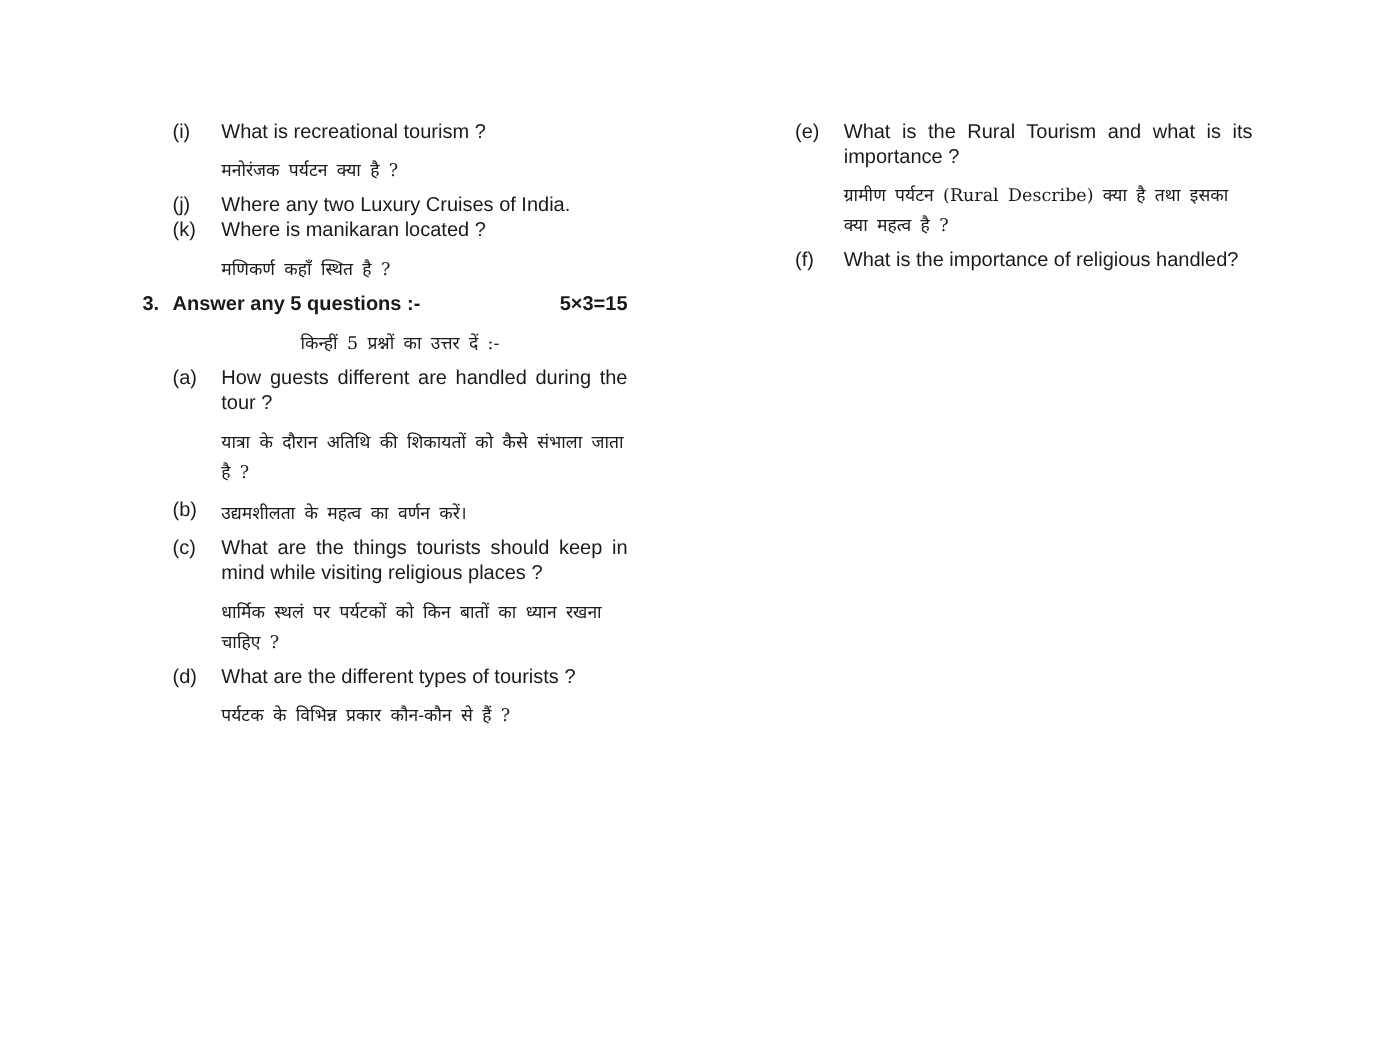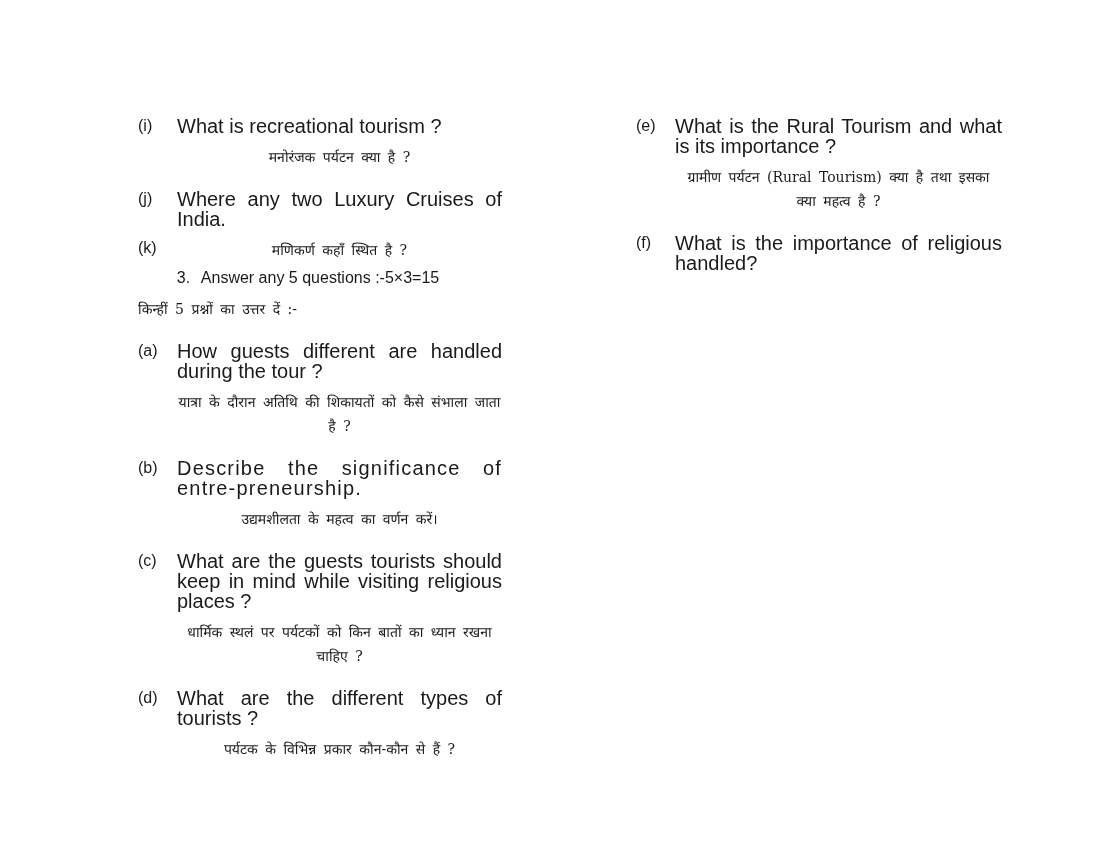--- a/index.html
+++ b/index.html
@@ -28,119 +28,119 @@
   }
   .col-left .q { margin-left: 24px; }
   .q-label {
     position: absolute;
     left: 0;
     top: 0;
     font-size: 16px;
     line-height: 20px;
   }
   .q-en {
-    font-size: 20px;
+    font-size: 16px;
     line-height: 20px;
     text-align: justify;
     text-align-last: left;
-    margin-top: 20px;
   }
   .q-hi {
     font-family: "DejaVu Serif", serif;
     font-size: 14px;
     line-height: 24px;
     margin-top: 9px;
     margin-bottom: 6px;
     word-spacing: 3px;
-    text-align: center;
   }
   .q-en.spaced {
     letter-spacing: 1.2px;
     word-spacing: 14px;
   }
 
   .section {
     position: relative;
     margin-top: 4px;
   }
   .section-head {
     display: flex;
-    justify-content: center;
+    justify-content: space-between;
     font-size: 16px;
     line-height: 20px;
+    font-weight: bold;
   }
   .section-num { display: inline-block; width: 24px; }
   .section-hi {
     font-family: "DejaVu Serif", serif;
     font-size: 14px;
     line-height: 24px;
     margin: 9px 0 6px 24px;
     word-spacing: 3px;
+    text-align: center;
   }
 </style>
 </head>
 <body>
 
 <div class="col col-left">
 
   <div class="q">
     <span class="q-label">(i)</span>
     <div class="q-en">What is recreational tourism ?</div>
     <div class="q-hi">मनोरंजक पर्यटन क्या है ?</div>
   </div>
 
   <div class="q">
     <span class="q-label">(j)</span>
     <div class="q-en">Where any two Luxury Cruises of India.</div>
   </div>
 
   <div class="q">
     <span class="q-label">(k)</span>
+    <div class="q-en">Where is manikaran located ?</div>
     <div class="q-hi">मणिकर्ण कहाँ स्थित है ?</div>
   </div>
 
   <div class="section">
     <div class="section-head">
       <span>
         <span class="section-num">3.</span><span>Answer any 5 questions :-</span>
       </span>
       <span>5×3=15</span>
     </div>
     <div class="section-hi">किन्हीं 5 प्रश्नों का उत्तर दें :-</div>
 
     <div class="q">
       <span class="q-label">(a)</span>
       <div class="q-en">How guests different are handled during the tour ?</div>
       <div class="q-hi">यात्रा के दौरान अतिथि की शिकायतों को कैसे संभाला जाता है ?</div>
     </div>
 
     <div class="q">
       <span class="q-label">(b)</span>
-      <div class="q-en spaced">Describe the significance of entre-preneurship.</div>
       <div class="q-hi">उद्यमशीलता के महत्व का वर्णन करें।</div>
     </div>
 
     <div class="q">
       <span class="q-label">(c)</span>
-      <div class="q-en">What are the guests tourists should keep in mind while visiting religious places ?</div>
+      <div class="q-en">What are the things tourists should keep in mind while visiting religious places ?</div>
       <div class="q-hi">धार्मिक स्थलं पर पर्यटकों को किन बातों का ध्यान रखना चाहिए ?</div>
     </div>
 
     <div class="q">
       <span class="q-label">(d)</span>
       <div class="q-en">What are the different types of tourists ?</div>
       <div class="q-hi">पर्यटक के विभिन्न प्रकार कौन-कौन से हैं ?</div>
     </div>
   </div>
 </div>
 
 <div class="col col-right">
   <div class="q">
     <span class="q-label">(e)</span>
     <div class="q-en">What is the Rural Tourism and what is its importance ?</div>
-    <div class="q-hi">ग्रामीण पर्यटन (Rural Tourism) क्या है तथा इसका क्या महत्व है ?</div>
+    <div class="q-hi">ग्रामीण पर्यटन (Rural Describe) क्या है तथा इसका क्या महत्व है ?</div>
   </div>
 
   <div class="q">
     <span class="q-label">(f)</span>
     <div class="q-en">What is the importance of religious handled?</div>
   </div>
 </div>
 
 </body></html>

